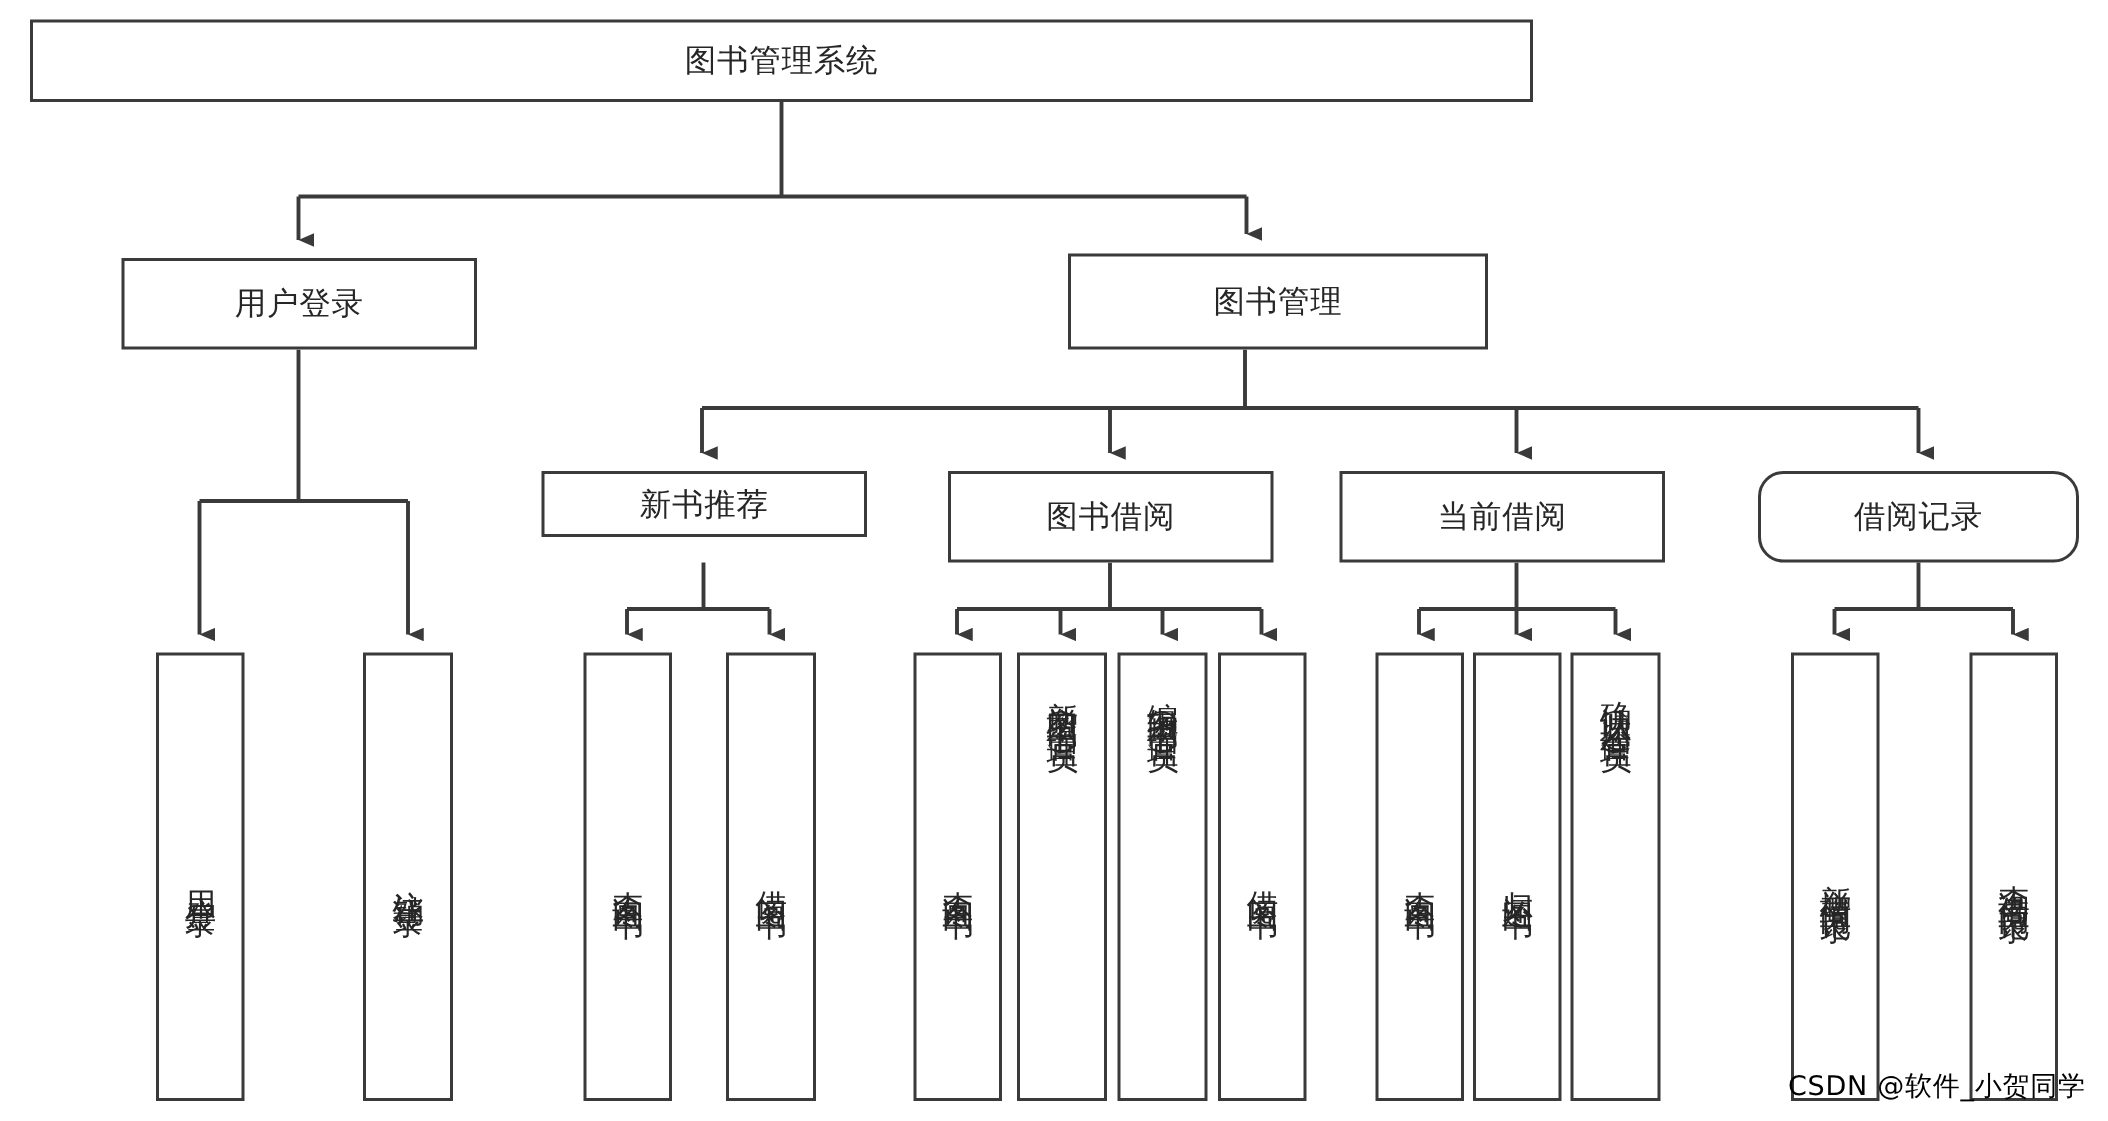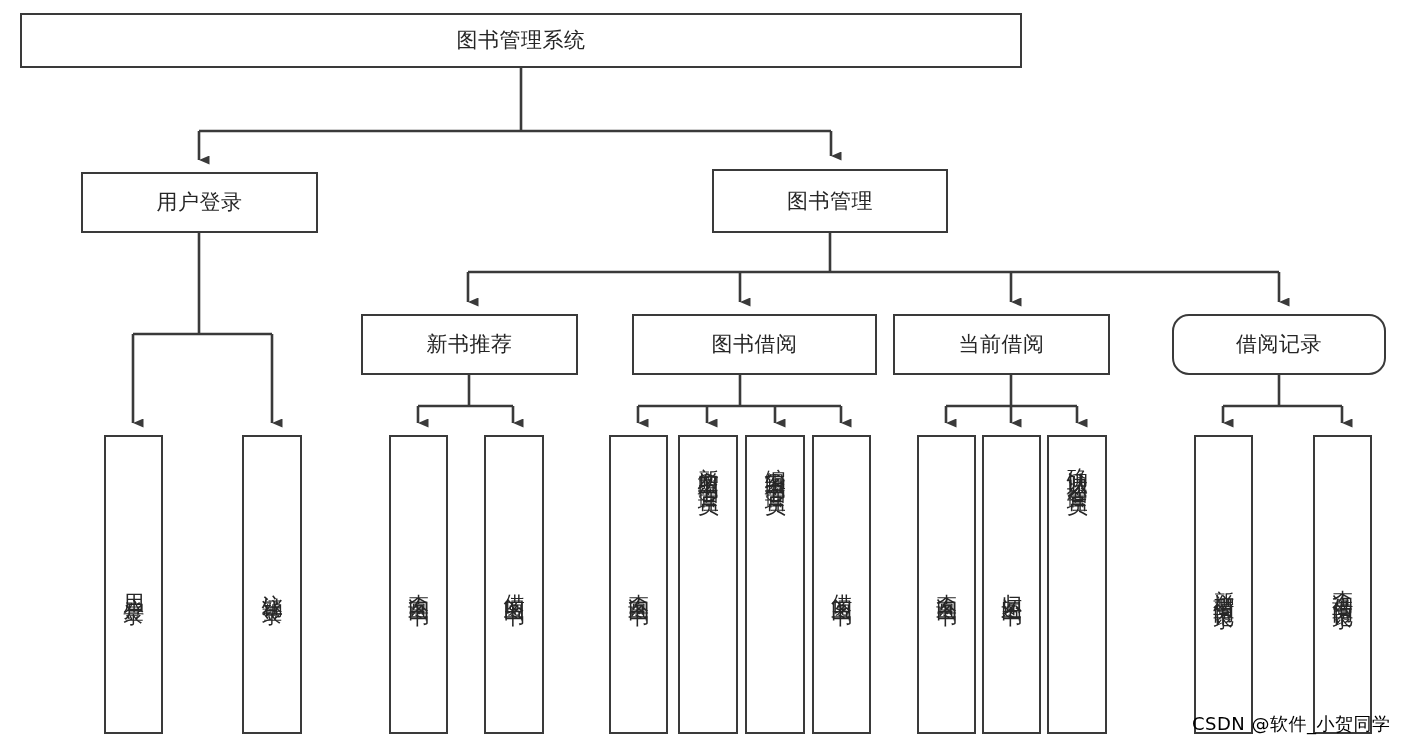--- a/index.html
+++ b/index.html
@@ -129,29 +129,29 @@
   </svg>
 
   <div class="node" style="left:20px; top:13px; width:1002px; height:55px;">
     <span class="label">图书管理系统</span>
   </div>
 
   <div class="node" style="left:81px; top:172px; width:237px; height:61px;">
     <span class="label">用户登录</span>
   </div>
 
-  <div class="node" style="left:712px; top:169px; width:236px; height:64px;">
+  <div class="node" style="left:712px; top:169px; width:280px; height:64px;">
     <span class="label">图书管理</span>
   </div>
 
-  <div class="node" style="left:361px; top:314px; width:217px; height:61px;">
+  <div class="node" style="left:361px; top:314px; width:217px; height:44px;">
     <span class="label">新书推荐</span>
   </div>
 
-  <div class="node" style="left:632px; top:314px; width:245px; height:61px;">
+  <div class="node" style="left:632px; top:314px; width:217px; height:61px;">
     <span class="label">图书借阅</span>
   </div>
 
   <div class="node" style="left:893px; top:314px; width:217px; height:61px;">
     <span class="label">当前借阅</span>
   </div>
 
   <div class="node" style="left:1172px; top:314px; width:214px; height:61px;border-radius:17px;">
     <span class="label">借阅记录</span>
   </div>

